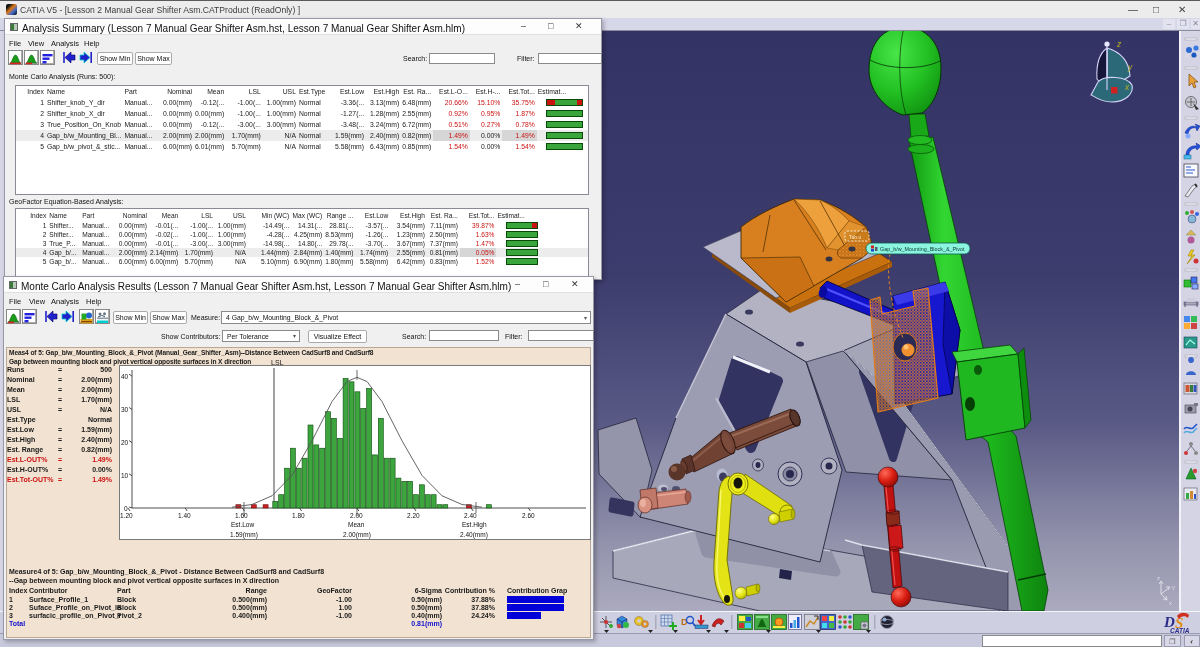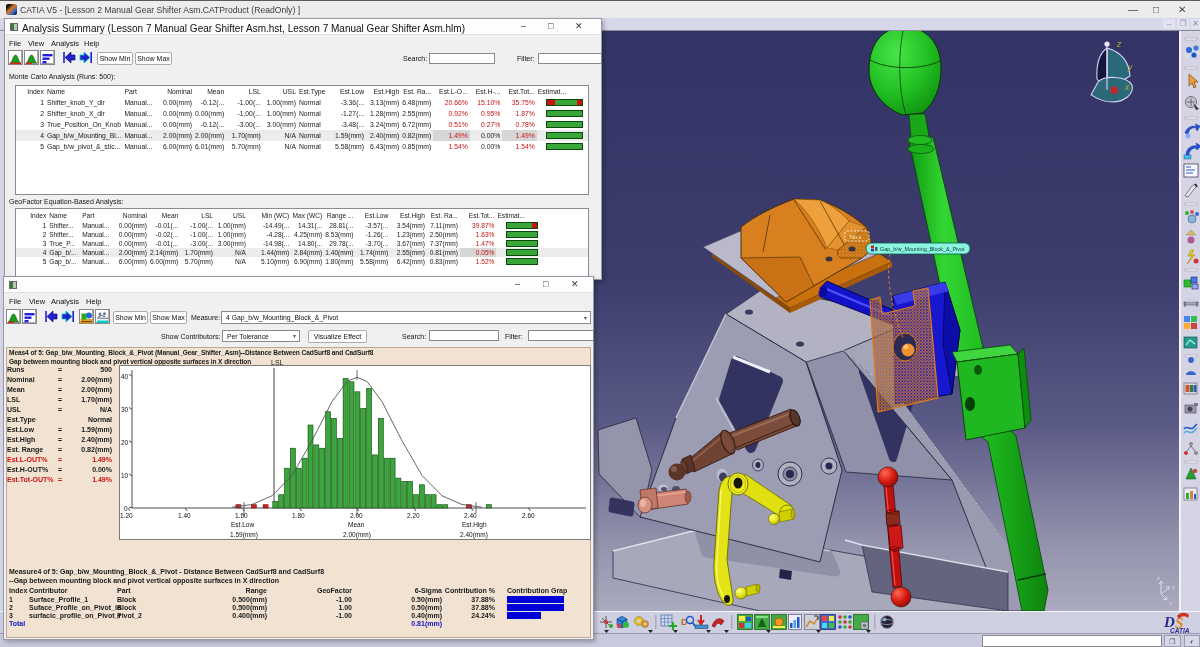--- a/index.html
+++ b/index.html
@@ -807,20 +807,21 @@
               </td>
             </tr>
 </tbody>
         </table>
       </div>
 </div>
 
 <div id="win2" class="abs win" style="left:3px;top:276px;width:591px;height:364px;">
  <div class="abs wtitle">
         <span class="wic"></span>
+        <span class="txt">Monte Carlo Analysis Results (Lesson 7 Manual Gear Shifter Asm.hst, Lesson 7 Manual Gear Shifter Asm.hlm)</span>
   <span class="wctl" style="left:511px;">–</span>
         <span class="wctl" style="left:539px;">□</span>
         <span class="wctl" style="left:567px;">✕</span>
       </div>
  <div class="abs menu" style="left:5px;top:20px;">File</div>
       <div class="abs menu" style="left:25px;top:20px;">View</div>
       <div class="abs menu" style="left:47px;top:20px;">Analysis</div>
       <div class="abs menu" style="left:82px;top:20px;">Help</div>
  <div id="w2tools">
   <div class="ticon" style="left:2px;top:32px;"><svg width="13" height="13">

